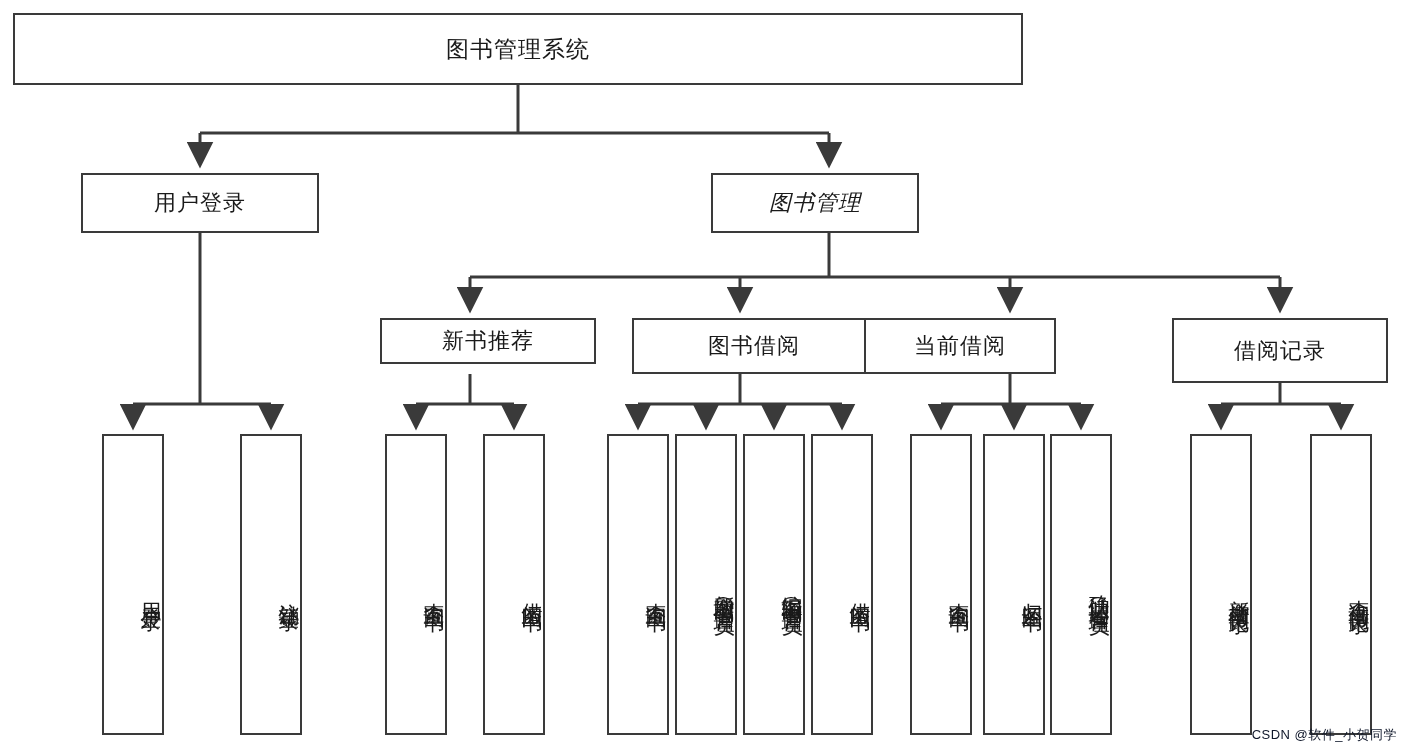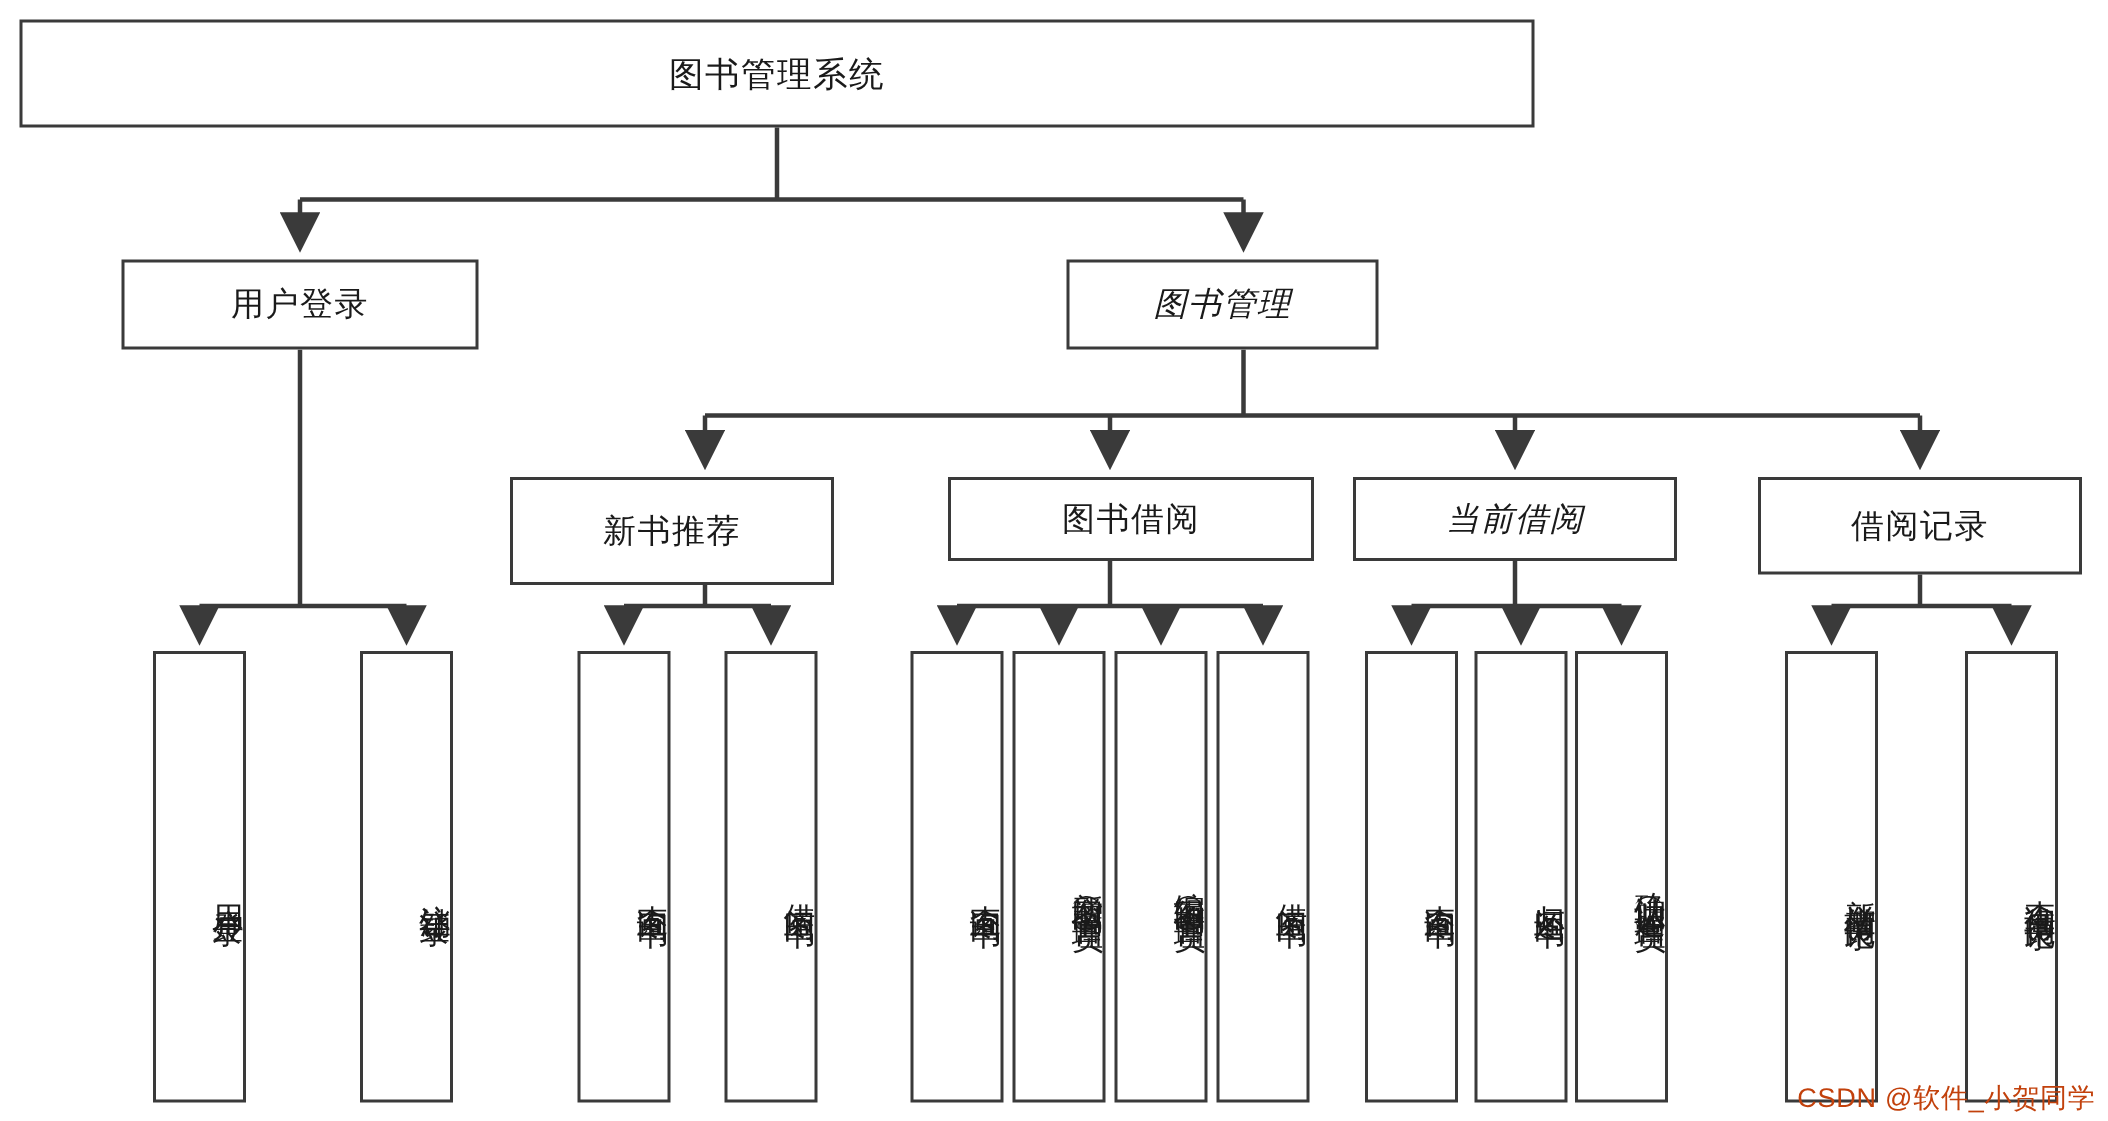--- a/index.html
+++ b/index.html
@@ -55,22 +55,22 @@
   .node.v .vlabel {
     writing-mode: vertical-rl;
     text-orientation: upright;
     line-height: 1.05;
     white-space: nowrap;
   }
   .watermark {
     position: absolute;
     right: 8px;
     bottom: 3px;
-    font-size: 18px;
-    color: #c2410c;
+    font-size: 13px;
+    color: #0f172a;
     letter-spacing: 0.5px;
     white-space: nowrap;
   }
 </style>
 </head>
 <body>
 
 <div id="canvas">
 
   <svg class="wires" viewBox="0 0 1405 747" xmlns="http://www.w3.org/2000/svg">
@@ -127,27 +127,27 @@
     <span>图书管理系统</span>
   </div>
 
   <div class="node h" style="left:81px; top:173px; width:238px; height:60px;">
     <span>用户登录</span>
   </div>
   <div class="node h" style="left:711px; top:173px; width:208px; height:60px;font-style:italic;">
     <span>图书管理</span>
   </div>
 
-  <div class="node h" style="left:340px; top:318px; width:216px; height:72px;">
+  <div class="node h" style="left:380px; top:318px; width:216px; height:46px;">
     <span>新书推荐</span>
   </div>
   <div class="node h" style="left:632px; top:318px; width:244px; height:56px;">
     <span>图书借阅</span>
   </div>
-  <div class="node h" style="left:902px; top:318px; width:216px; height:56px;font-style:italic;">
+  <div class="node h" style="left:864px; top:318px; width:192px; height:56px;">
     <span>当前借阅</span>
   </div>
   <div class="node h" style="left:1172px; top:318px; width:216px; height:65px;">
     <span>借阅记录</span>
   </div>
 
   <div class="node v" style="left:102px; top:434px; width:62px; height:301px;">
     <span class="vlabel">用户登录</span>
   </div>
   <div class="node v" style="left:240px; top:434px; width:62px; height:301px;">

